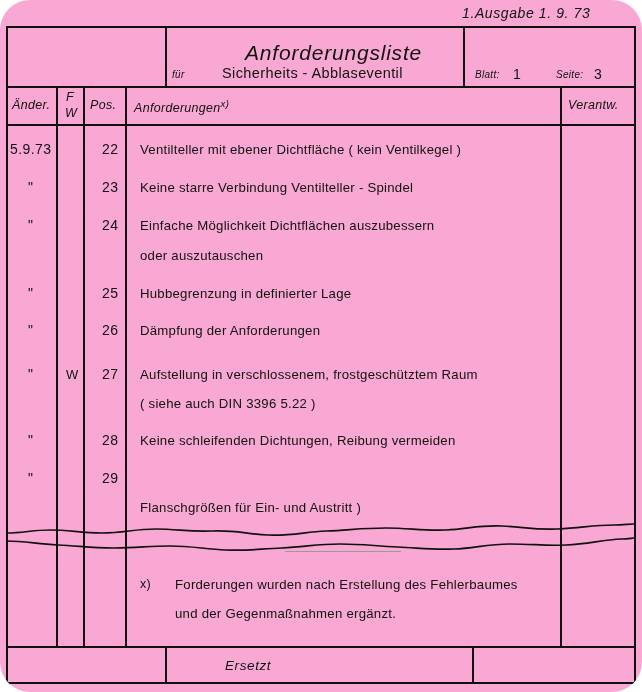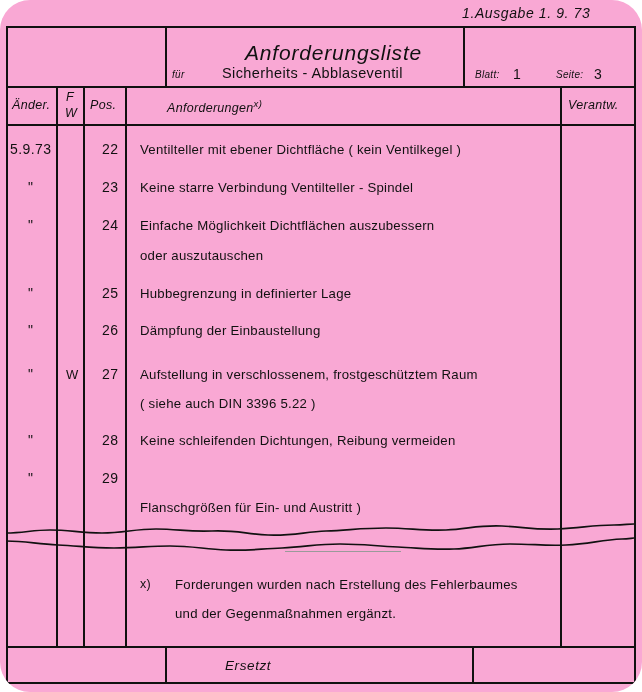--- a/index.html
+++ b/index.html
@@ -163,21 +163,21 @@
   <div class="rule-v" style="left:125px; top:86px; height:560px;"></div>
   <div class="rule-v" style="left:560px; top:86px; height:560px;"></div>
 
   <div class="txt col-head hand-it" style="left:12px; top:99px;">Änder.</div>
 
   <div class="txt col-head hand-it" style="left:66px; top:91px;">F</div>
   <div class="txt col-head hand-it" style="left:65px; top:107px;">W</div>
 
   <div class="txt col-head hand-it" style="left:90px; top:99px;">Pos.</div>
 
-  <div class="txt col-head hand-it" style="left:134px; top:99px;margin-left:33px;">
+  <div class="txt col-head hand-it" style="left:134px; top:99px;">
     <span>Anforderungen</span><span class="sup">x)</span>
   </div>
 
   <div class="txt col-head hand-it" style="left:568px; top:99px;">Verantw.</div>
 
   <div class="txt cell-num hand-up" style="left:10px; top:142px;">5.9.73</div>
   <div class="txt cell-num hand-up" style="left:102px; top:142px;">22</div>
   <div class="txt cell-body hand-up" style="left:140px; top:143px;">Ventilteller mit ebener Dichtfläche  ( kein Ventilkegel )</div>
 
   <div class="txt cell-ditto hand-up" style="left:28px; top:180px;">"</div>
@@ -188,21 +188,21 @@
   <div class="txt cell-num hand-up" style="left:102px; top:218px;">24</div>
   <div class="txt cell-body hand-up" style="left:140px; top:219px;">Einfache Möglichkeit Dichtflächen auszubessern</div>
   <div class="txt cell-body hand-up" style="left:140px; top:249px;">oder auszutauschen</div>
 
   <div class="txt cell-ditto hand-up" style="left:28px; top:286px;">"</div>
   <div class="txt cell-num hand-up" style="left:102px; top:286px;">25</div>
   <div class="txt cell-body hand-up" style="left:140px; top:287px;">Hubbegrenzung in definierter Lage</div>
 
   <div class="txt cell-ditto hand-up" style="left:28px; top:323px;">"</div>
   <div class="txt cell-num hand-up" style="left:102px; top:323px;">26</div>
-  <div class="txt cell-body hand-up" style="left:140px; top:324px;">Dämpfung der Einbaustellung</div>
+  <div class="txt cell-body hand-up" style="left:140px; top:324px;">Dämpfung der Anforderungen</div>
 
   <div class="txt cell-ditto hand-up" style="left:28px; top:367px;">"</div>
   <div class="txt cell-fw hand-up" style="left:66px; top:368px;">W</div>
   <div class="txt cell-num hand-up" style="left:102px; top:367px;">27</div>
   <div class="txt cell-body hand-up" style="left:140px; top:368px;">Aufstellung in verschlossenem, frostgeschütztem Raum</div>
   <div class="txt cell-body hand-up" style="left:140px; top:397px;">( siehe auch  DIN 3396 5.22 )</div>
 
   <div class="txt cell-ditto hand-up" style="left:28px; top:433px;">"</div>
   <div class="txt cell-num hand-up" style="left:102px; top:433px;">28</div>
   <div class="txt cell-body hand-up" style="left:140px; top:434px;">Keine schleifenden Dichtungen, Reibung vermeiden</div>

